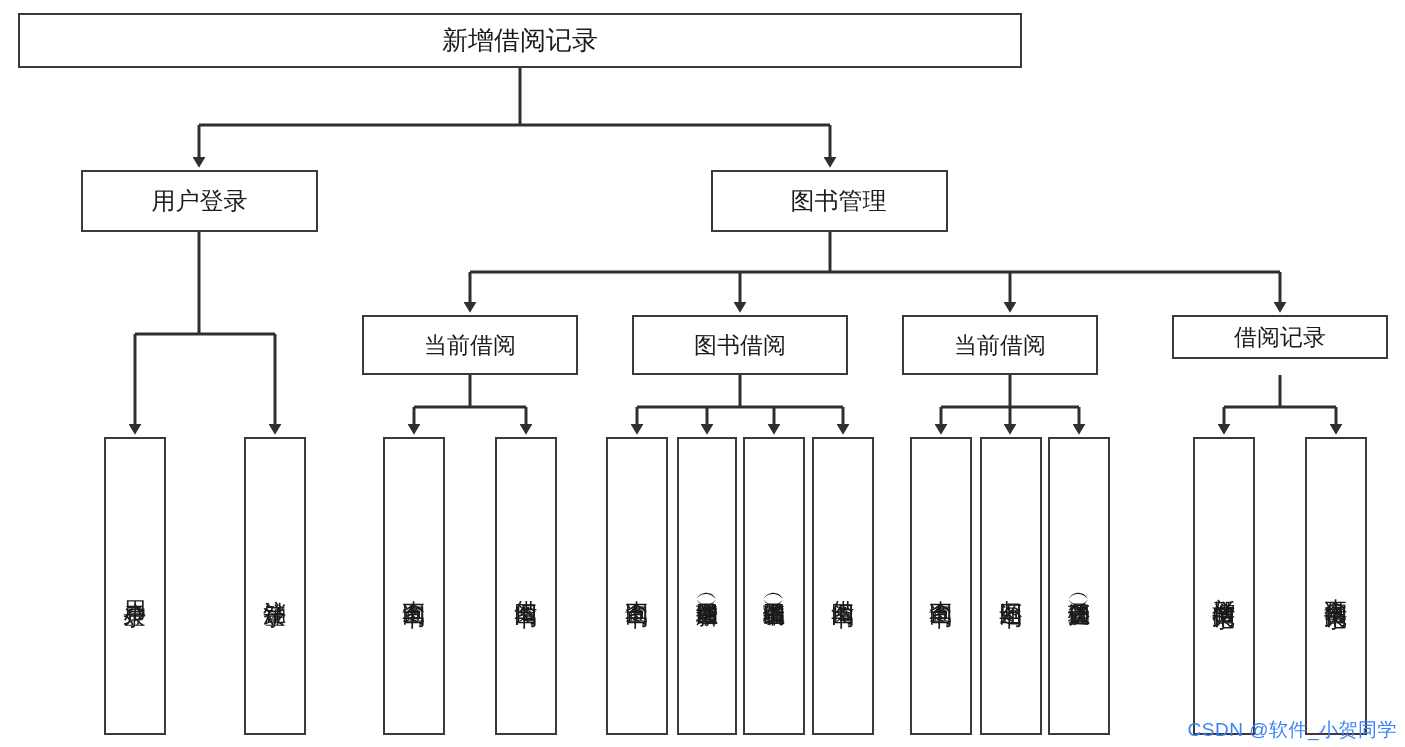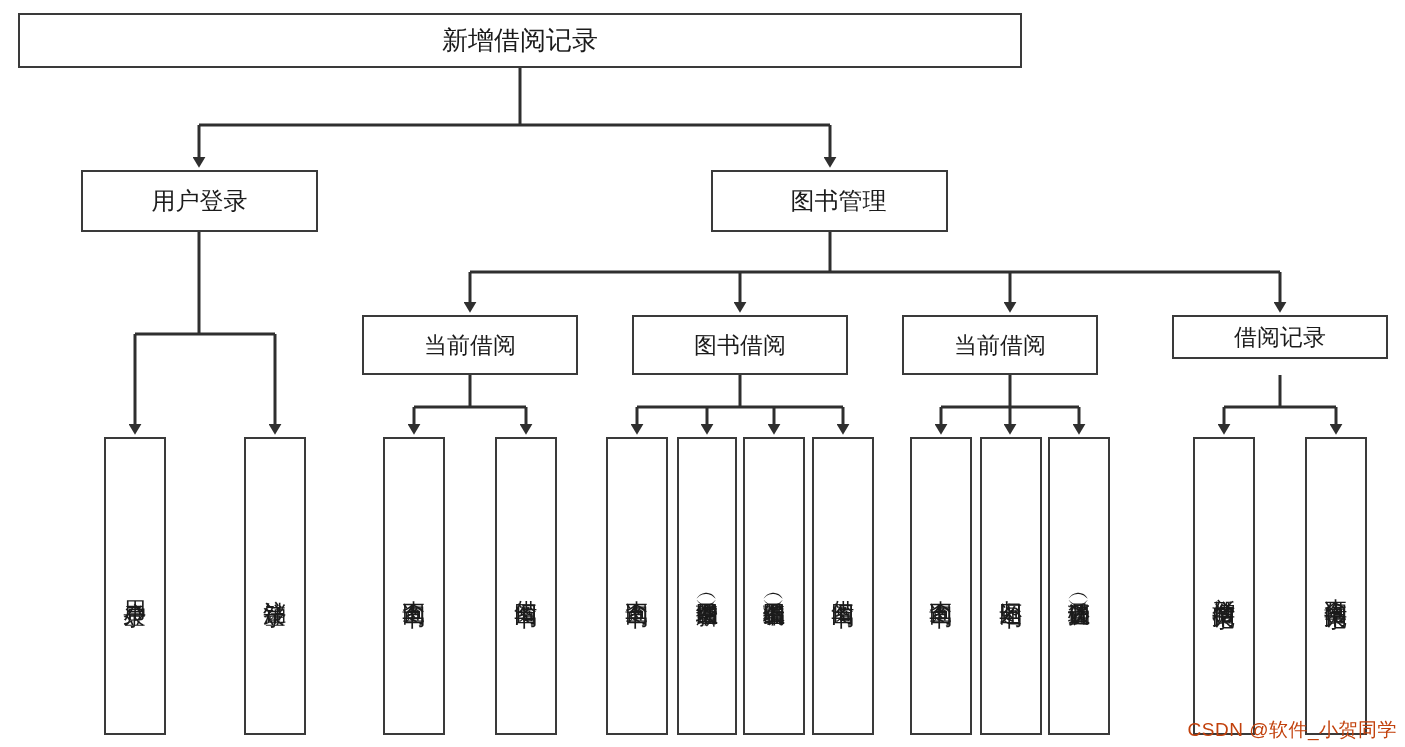--- a/index.html
+++ b/index.html
@@ -64,21 +64,21 @@
   }
   .label{
     display:block;
   }
   
   #watermark{
     position:absolute;
     right:8px;
     bottom:4px;
     font-size:19px;
-    color:#c2410c;
+    color:#3b82f6;
     letter-spacing:0.5px;
     white-space:nowrap;
     user-select:none;
   }
 </style>
 </head>
 <body>
 
 <div id="canvas">
 

